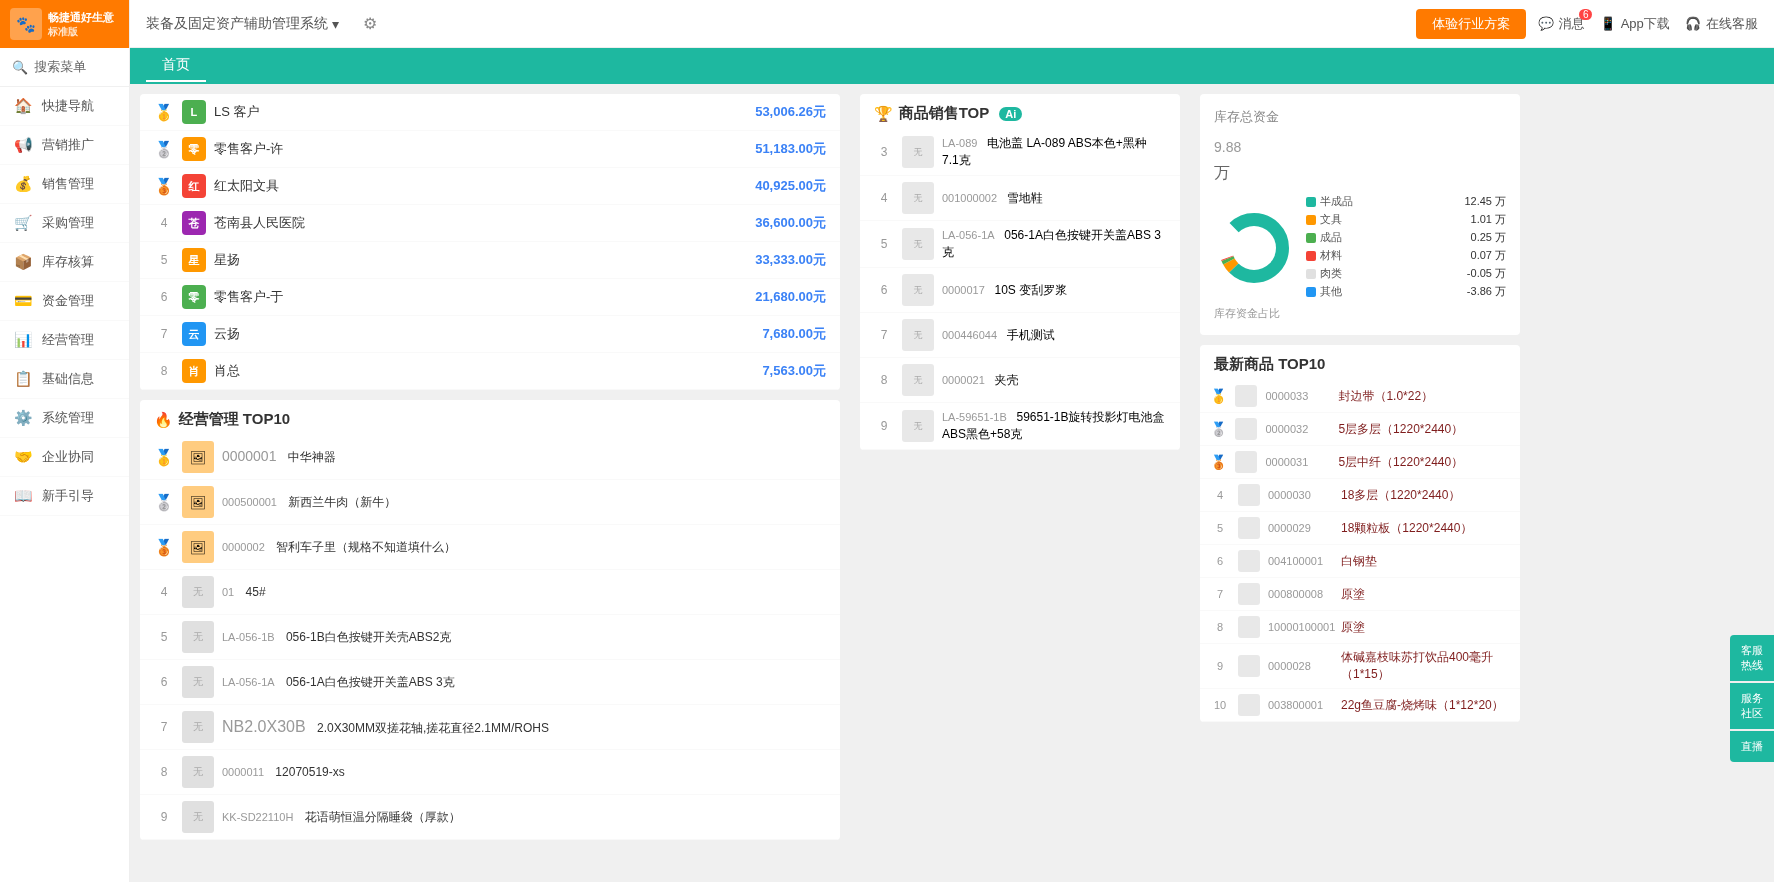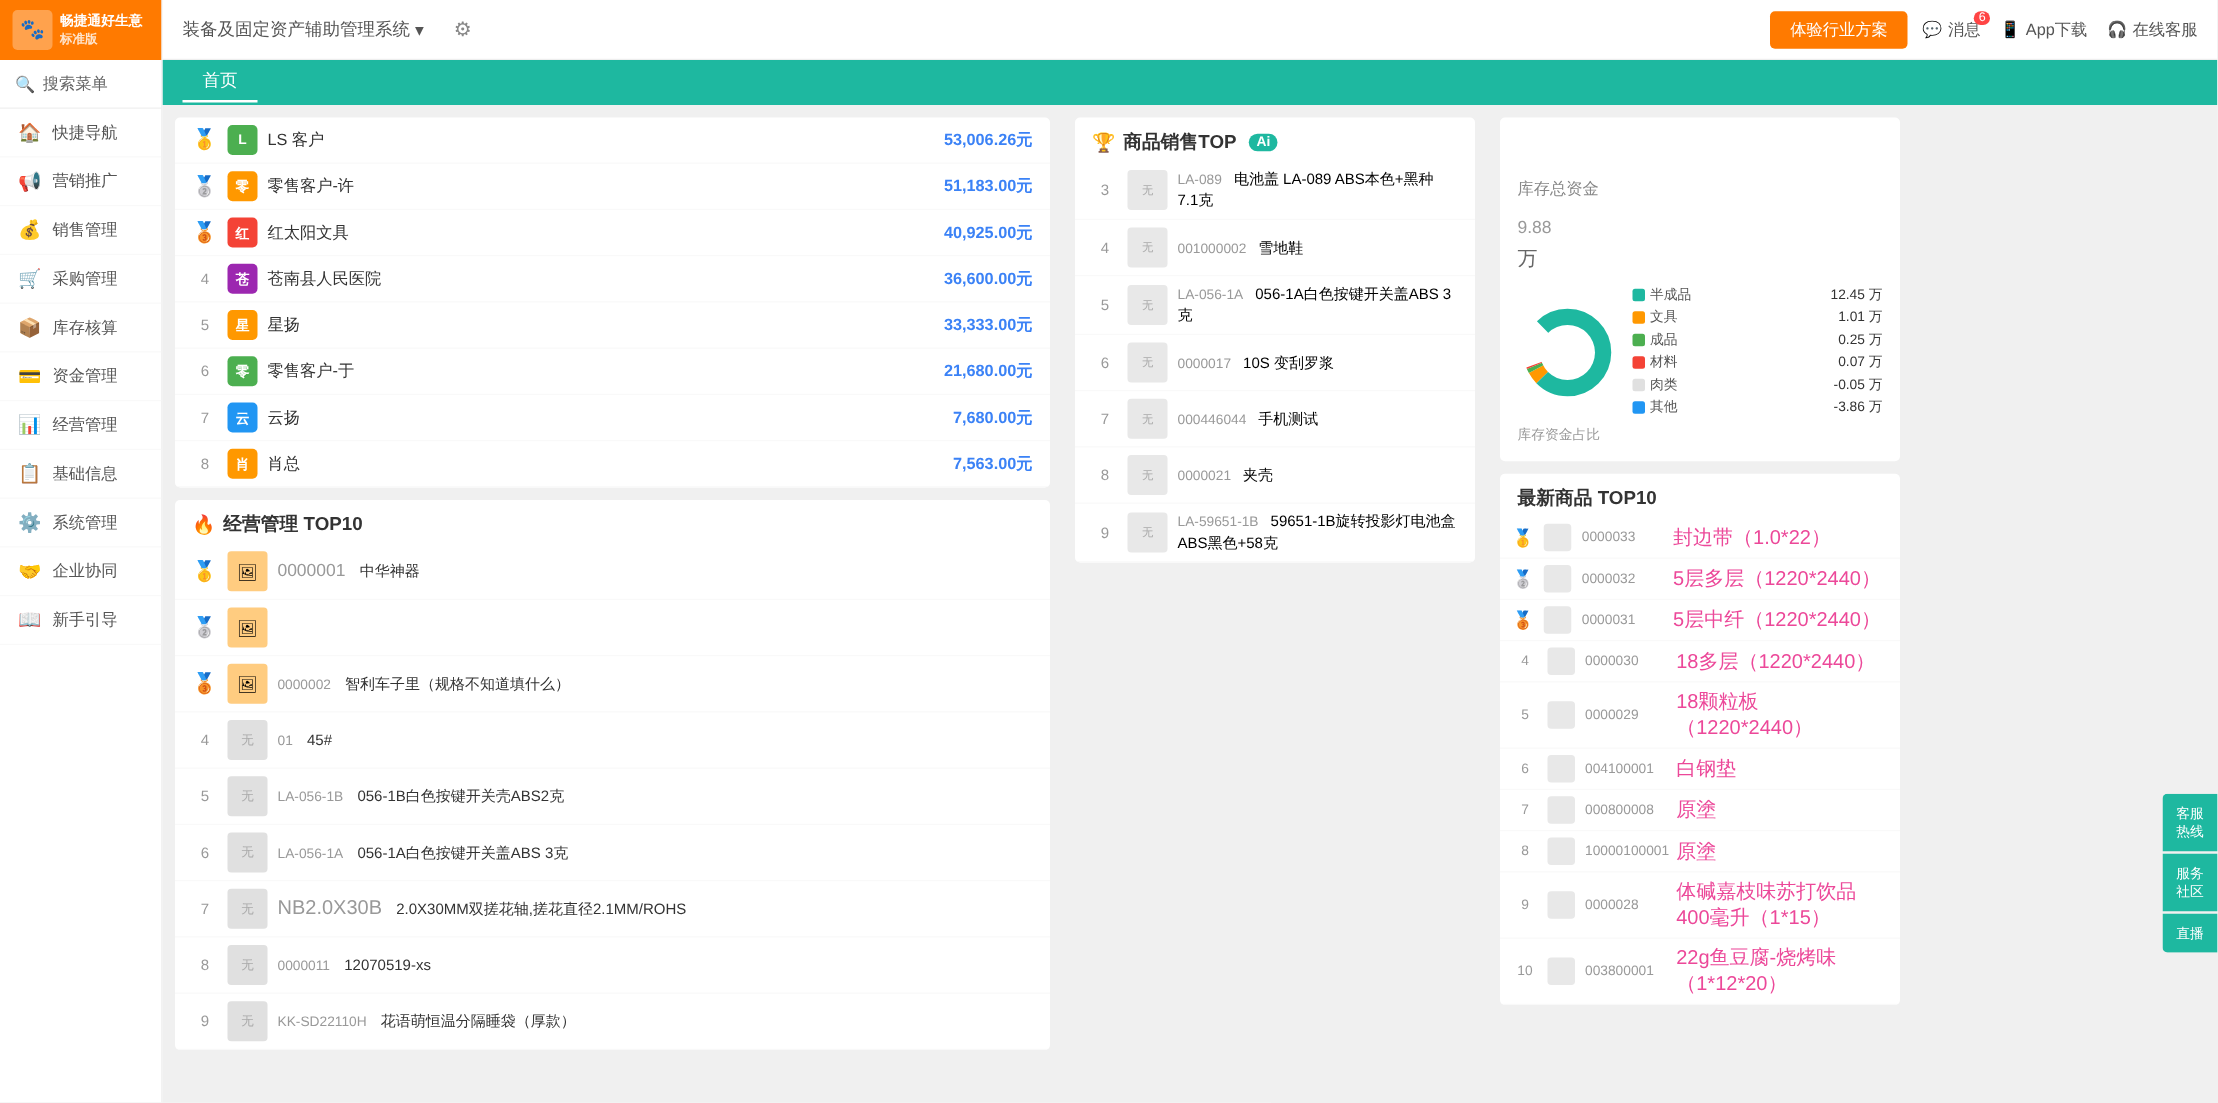--- a/index.html
+++ b/index.html
@@ -180,21 +180,21 @@
       gap: 10px;
       flex-shrink: 0;
     }
 
     
     .inventory-card {
       background: #fff;
       border-radius: 4px;
       padding: 14px;
     }
-    .inventory-title { font-size: 13px; color: #888; margin-top: 34px; }
+    .inventory-title { font-size: 13px; color: #888; }
     .inventory-amount { font-size: 26px; font-weight: bold; color: #333; }
     .inventory-amount span { font-size: 14px; font-weight: normal; color: #999; }
     .inventory-chart-area { display: flex; gap: 12px; align-items: center; margin-top: 10px; }
     .donut-chart { position: relative; width: 80px; height: 80px; flex-shrink: 0; }
     .donut-legend { flex: 1; font-size: 11px; }
     .legend-item { display: flex; align-items: center; gap: 4px; margin-bottom: 3px; justify-content: space-between; }
     .legend-dot { width: 10px; height: 10px; border-radius: 2px; flex-shrink: 0; }
     .legend-label { flex: 1; color: #555; }
     .legend-value { color: #333; font-size: 11px; }
 
@@ -230,21 +230,21 @@
       gap: 8px;
     }
     .np-rank { width: 20px; font-size: 11px; color: #999; text-align: center; }
     .np-thumb {
       width: 22px; height: 22px;
       border-radius: 3px;
       background: #e8e8e8;
       flex-shrink: 0;
     }
     .np-code { font-size: 11px; color: #999; width: 65px; }
-    .np-name { flex: 1; font-size: 16px; color: #ec4899; }
+    .np-name { flex: 1; font-size: 12px; color: #7f1d1d; }
 
     
     ::-webkit-scrollbar { width: 4px; }
     ::-webkit-scrollbar-track { background: #f1f1f1; }
     ::-webkit-scrollbar-thumb { background: #ccc; border-radius: 2px; }
 
     
     .float-btn {
       position: fixed;
       right: 0;
@@ -435,20 +435,24 @@
     <span style="color:#f5a623;font-size:16px;">🥇</span>
     <div class="product-thumb" style="background:#ffcc80;">🖼</div>
     <div class="product-info">
       <span style="color:#999;font-size:14px;">0000001</span>
       <span style="margin-left:8px;">中华神器</span>
     </div>
   </div>
             <div class="product-row">
     <span style="color:#aaa;font-size:16px;">🥈</span>
     <div class="product-thumb" style="background:#ffcc80;">🖼</div>
+    <div class="product-info">
+      <span style="color:#999;font-size:11px;">000500001</span>
+      <span style="margin-left:8px;">新西兰牛肉（新牛）</span>
+    </div>
   </div>
             <div class="product-row">
     <span style="color:#cd7f32;font-size:16px;">🥉</span>
     <div class="product-thumb" style="background:#ffcc80;">🖼</div>
     <div class="product-info">
       <span style="color:#999;font-size:11px;">0000002</span>
       <span style="margin-left:8px;">智利车子里（规格不知道填什么）</span>
     </div>
   </div>
             <div class="product-row">

